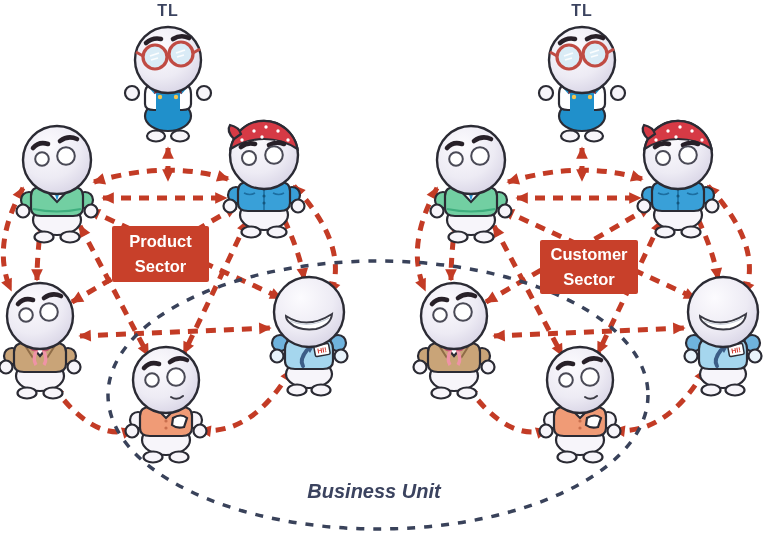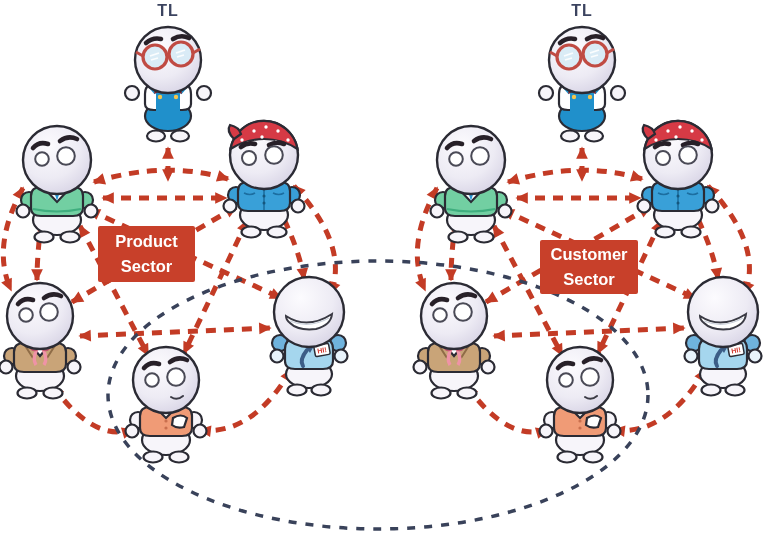--- a/index.html
+++ b/index.html
@@ -215,16 +215,17 @@
     </g>
 
     <use href="#clusterG" x="414"></use>
 
     <ellipse cx="378" cy="395" rx="270" ry="134" fill="none" stroke="#39425a" stroke-width="3.5" stroke-dasharray="8 9"></ellipse>
   </svg>
 
   <div class="overlay tl-label" style="left:138px;top:2px;">TL</div>
   <div class="overlay tl-label" style="left:552px;top:2px;">TL</div>
 
-  <div class="overlay sector-box" style="left:98px;top:226px;width:97px;height:56px;">Product Sector</div>
+  <div class="overlay sector-box" style="left:112px;top:226px;width:97px;height:56px;">Product Sector</div>
   <div class="overlay sector-box" style="left:540px;top:240px;width:98px;height:54px;">Customer Sector</div>
 
+  <div class="overlay bu-label" style="left:299px;top:480px;">Business Unit</div>
 </div>
 
 </body></html>

